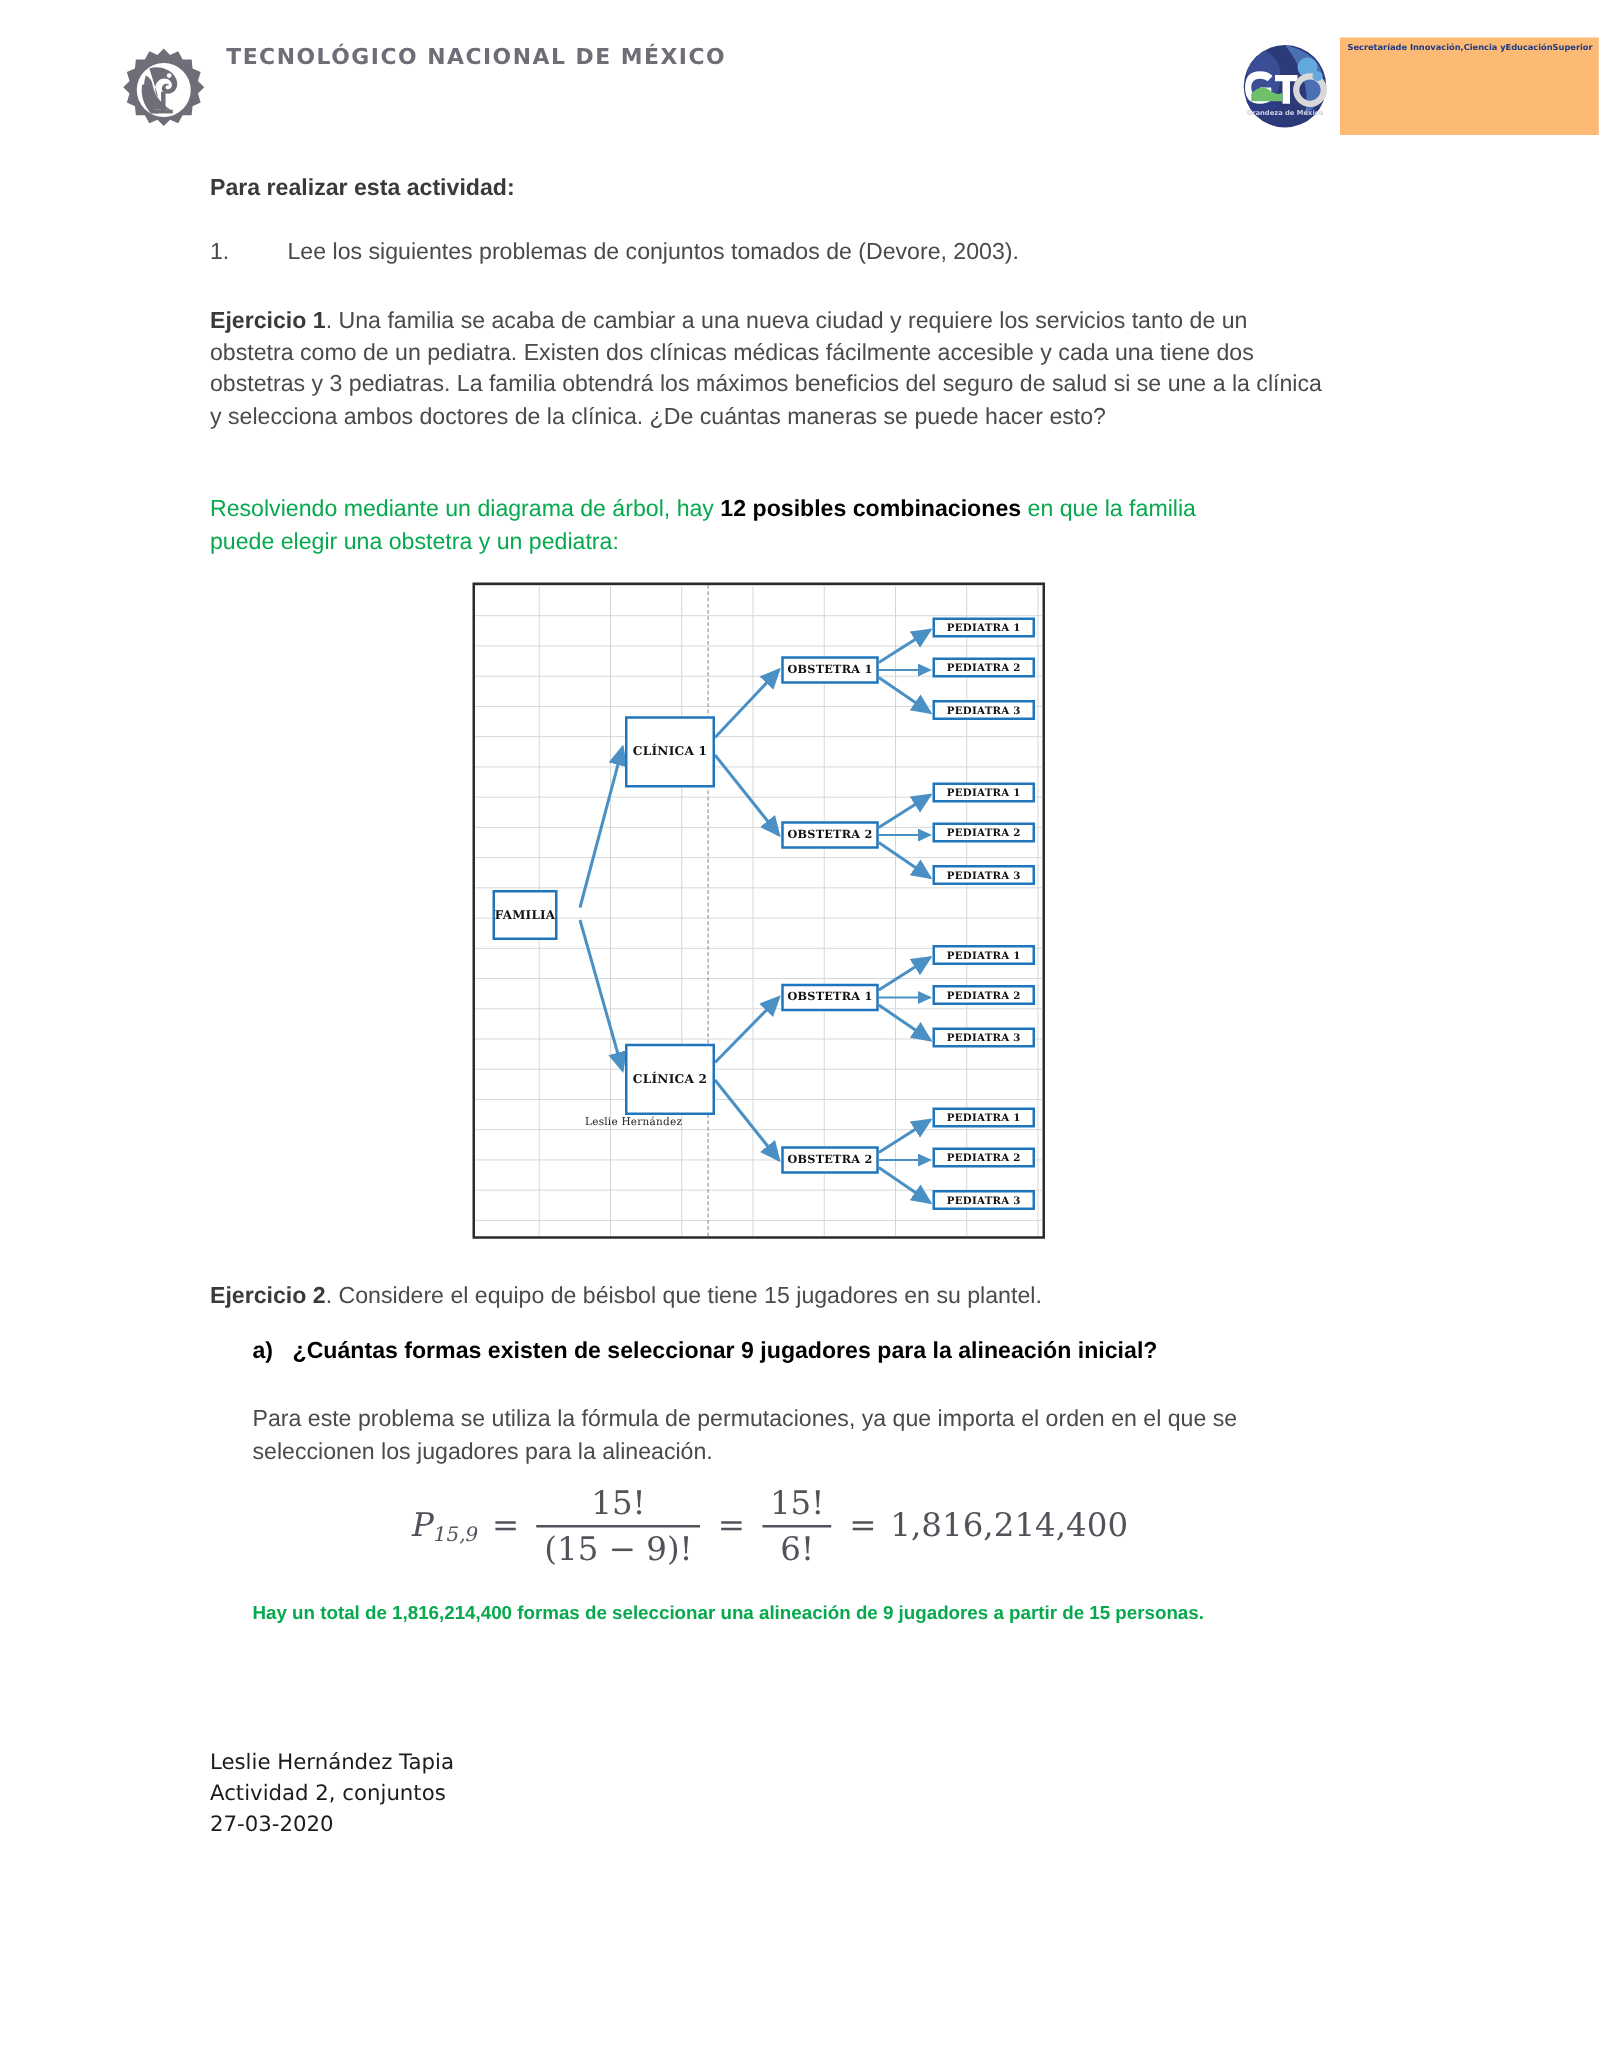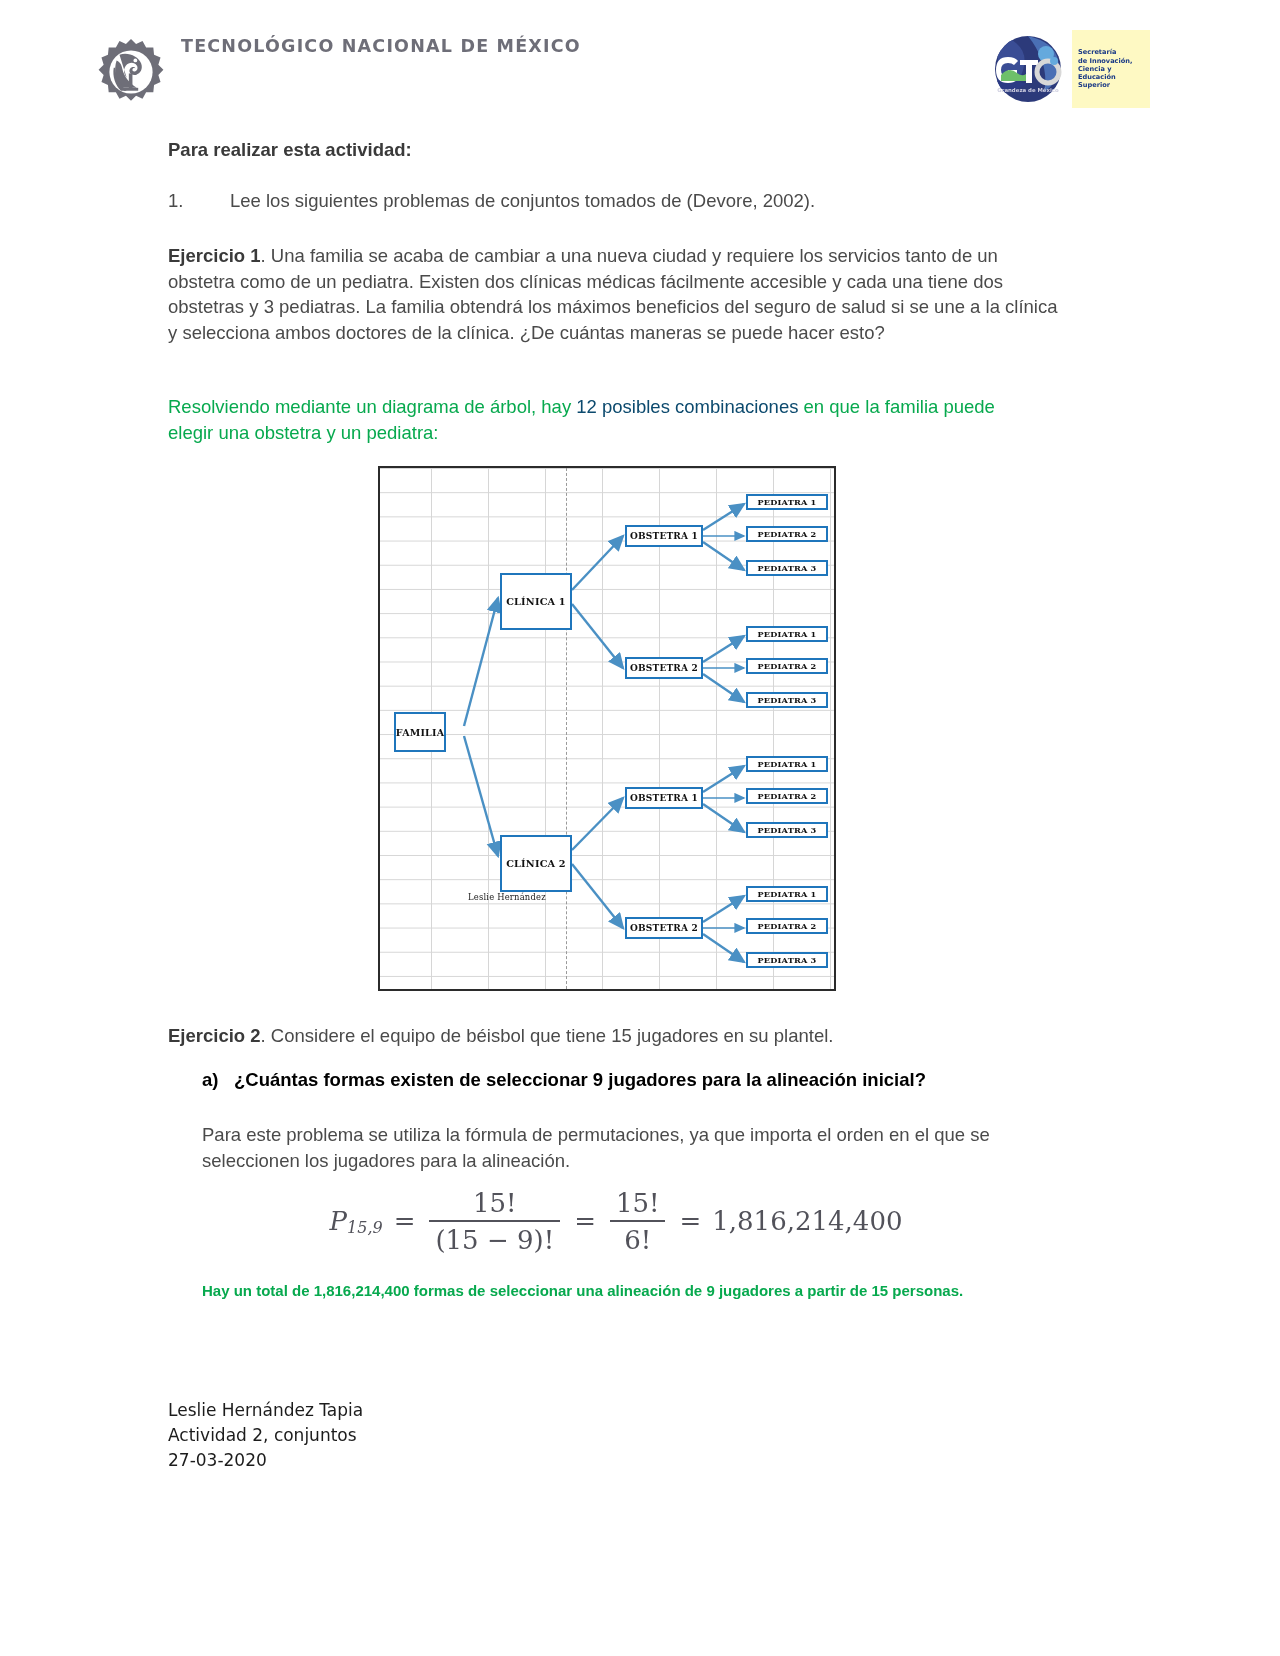--- a/index.html
+++ b/index.html
@@ -24,36 +24,36 @@
     font-weight:bold;
     font-size:17.5px;
     letter-spacing:1.2px;
     color:#6e6e78;
     white-space:nowrap;
   }
 
   .gto-block { position:absolute; left:984px; top:30px; width:166px; height:78px; display:flex; }
   .gto-circle-wrap { width:88px; height:78px; position:relative; }
   .gto-orange {
-    flex:1; background:#fef9c3;
-    display:flex; flex-direction:column; justify-content:center;
+    flex:1; background:#fdba74;
+    display:flex; flex-direction:row; justify-content:center;
     padding:4px 5px 4px 6px; box-sizing:border-box;
   }
   .gto-orange span {
     font-family:"DejaVu Sans", sans-serif;
     font-weight:bold; font-size:6.6px; line-height:8.3px;
     color:#1b3a86; letter-spacing:0px; white-space:nowrap;
   }
 
   
   .content { position:absolute; left:168px; top:0; width:896px; }
   .p { font-size:18.5px; line-height:25.5px; color:#4a4a4a; }
   .bold { font-weight:bold; color:#3a3a3a; }
   .green { color:#07a94e; }
-  .green-b { color:#0c4a6e; font-weight:normal; }
+  .green-b { color:#000000; font-weight:bold; }
 
   #heading-activity { position:absolute; top:139px; left:0; font-size:18.5px; font-weight:bold; color:#3a3a3a; }
   #list-item-1 { position:absolute; top:190px; left:0; width:896px; font-size:18.5px; color:#4a4a4a; }
   #list-item-1 .num { display:inline-block; width:62px; }
   #ej1-para { position:absolute; top:243px; left:0; width:892px; }
   #green-intro { position:absolute; top:394px; left:0; width:840px; font-size:18.5px; line-height:25.5px; }
 
   
   .diagram {
     position:absolute; left:378px; top:466px;
@@ -192,21 +192,21 @@
         <span>Superior</span>
       </div>
     </div>
   </div>
 
   <div class="content">
 
     <div id="heading-activity">Para realizar esta actividad:</div>
 
     <div id="list-item-1">
-      <span class="num">1.</span><span>Lee los siguientes problemas de conjuntos tomados de (Devore, 2002).</span>
+      <span class="num">1.</span><span>Lee los siguientes problemas de conjuntos tomados de (Devore, 2003).</span>
     </div>
 
     <div id="ej1-para" class="p">
       <span class="bold">Ejercicio 1</span><span>. Una familia se acaba de cambiar a una nueva ciudad y requiere los servicios tanto de un obstetra como de un pediatra. Existen dos clínicas médicas fácilmente accesible y cada una tiene dos obstetras y 3 pediatras. La familia obtendrá los máximos beneficios del seguro de salud si se une a la clínica y selecciona ambos doctores de la clínica. ¿De cuántas maneras se puede hacer esto?</span>
     </div>
 
     <div id="green-intro">
       <span class="green">Resolviendo mediante un diagrama de árbol, hay </span><span class="green-b">12 posibles combinaciones</span><span class="green"> en que la familia puede elegir una obstetra y un pediatra:</span>
     </div>
 

